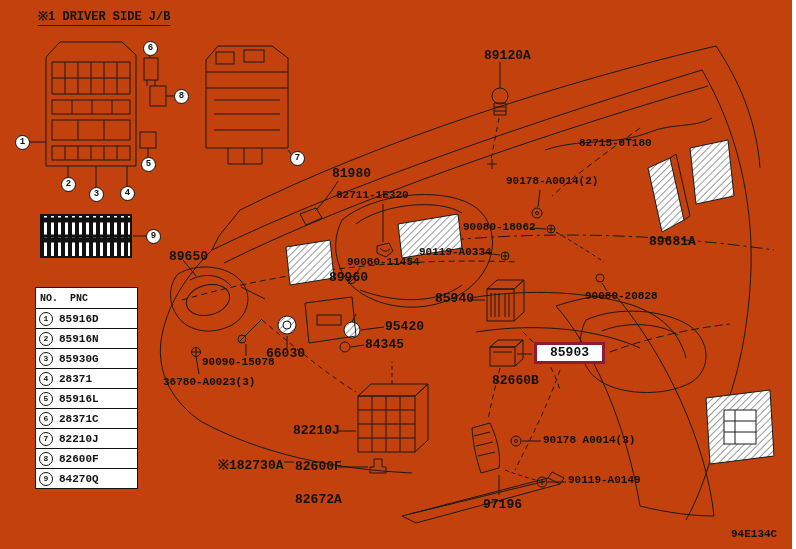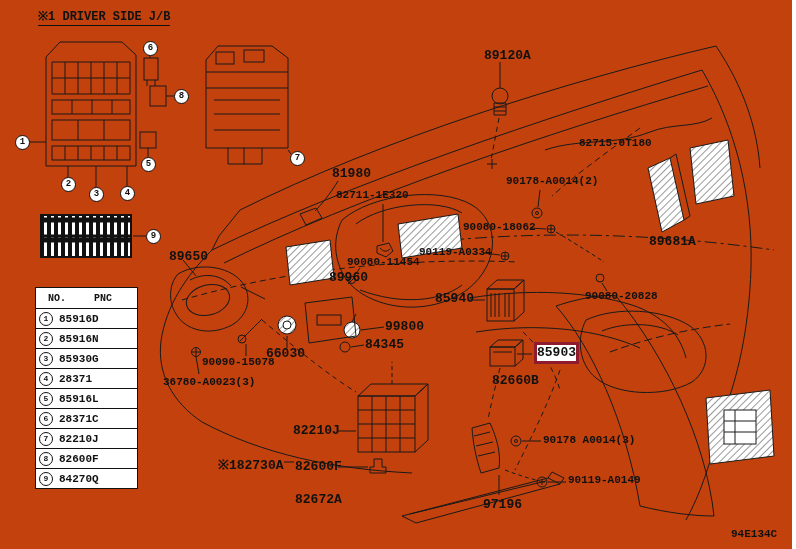--- a/index.html
+++ b/index.html
@@ -7,25 +7,25 @@
          font-family:Liberation Mono, monospace;color:#111;}
   svg.art{position:absolute;left:0;top:0;}
   .pl{position:absolute;font-weight:bold;font-size:11px;white-space:nowrap;letter-spacing:0;}
   .lg{font-size:13px;}
   .note{position:absolute;left:38px;top:7px;font-size:12px;font-weight:bold;
         border-bottom:1px solid #111;padding-bottom:1px;white-space:nowrap;}
   .callout{position:absolute;width:13px;height:13px;border:1px solid #111;border-radius:50%;
            font-size:9px;font-weight:bold;display:flex;align-items:center;justify-content:center;
            background:#fff;line-height:1;}
   .hlbox{position:absolute;left:534px;top:342px;border:3px solid #8e1c2e;background:#fff;
-         padding:0 0;font-size:13px;font-weight:bold;line-height:16px;}
+         padding:0 13px;font-size:13px;font-weight:bold;line-height:16px;}
   .legend{position:absolute;left:35px;top:287px;width:101px;border:1px solid #111;background:#fff;}
   .legend .hdr{display:flex;height:20px;align-items:center;font-size:10px;font-weight:bold;}
-  .legend .hdr .h-no{margin-left:12px;}
-  .legend .hdr .h-pnc{margin-left:28px;}
+  .legend .hdr .h-no{margin-left:4px;}
+  .legend .hdr .h-pnc{margin-left:12px;}
   .legend .row{display:flex;height:19px;align-items:center;border-top:1px solid #111;
                font-size:11px;font-weight:bold;}
   .lno{width:12px;height:12px;border:1px solid #111;border-radius:50%;font-size:8px;font-weight:bold;
        display:flex;align-items:center;justify-content:center;margin:0 6px 0 3px;flex:none;line-height:1;}
   .footer{position:absolute;left:731px;top:528px;font-size:11px;font-weight:bold;}
 </style>
 </head>
 <body>
 
 <div class="stage">
@@ -315,21 +315,21 @@
   <span class="pl" style="left:336px;top:189px">82711-1E320</span>
   <span class="pl" style="left:506px;top:175px">90178-A0014(2)</span>
   <span class="pl" style="left:463px;top:221px">90080-18062</span>
   <span class="pl lg" style="left:649px;top:234px">89681A</span>
   <span class="pl" style="left:419px;top:246px">90119-A0334</span>
   <span class="pl" style="left:347px;top:256px">90080-11454</span>
   <span class="pl lg" style="left:169px;top:249px">89650</span>
   <span class="pl lg" style="left:329px;top:270px">89960</span>
   <span class="pl lg" style="left:435px;top:291px">85940</span>
   <span class="pl" style="left:585px;top:290px">90080-20828</span>
-  <span class="pl lg" style="left:385px;top:319px">99800</span>
+  <span class="pl lg" style="left:385px;top:319px">95420</span>
   <span class="pl lg" style="left:365px;top:337px">84345</span>
   <span class="pl lg" style="left:266px;top:346px">66030</span>
   <span class="hlbox">85903</span>
   <span class="pl lg" style="left:492px;top:373px">82660B</span>
   <span class="pl" style="left:202px;top:356px">90090-15078</span>
   <span class="pl" style="left:163px;top:376px">36780-A0023(3)</span>
   <span class="pl lg" style="left:293px;top:423px">82210J</span>
   <span class="pl lg" style="left:218px;top:455px">※182730A</span>
   <span class="pl lg" style="left:295px;top:459px">82600F</span>
   <span class="pl lg" style="left:295px;top:492px">82672A</span>

